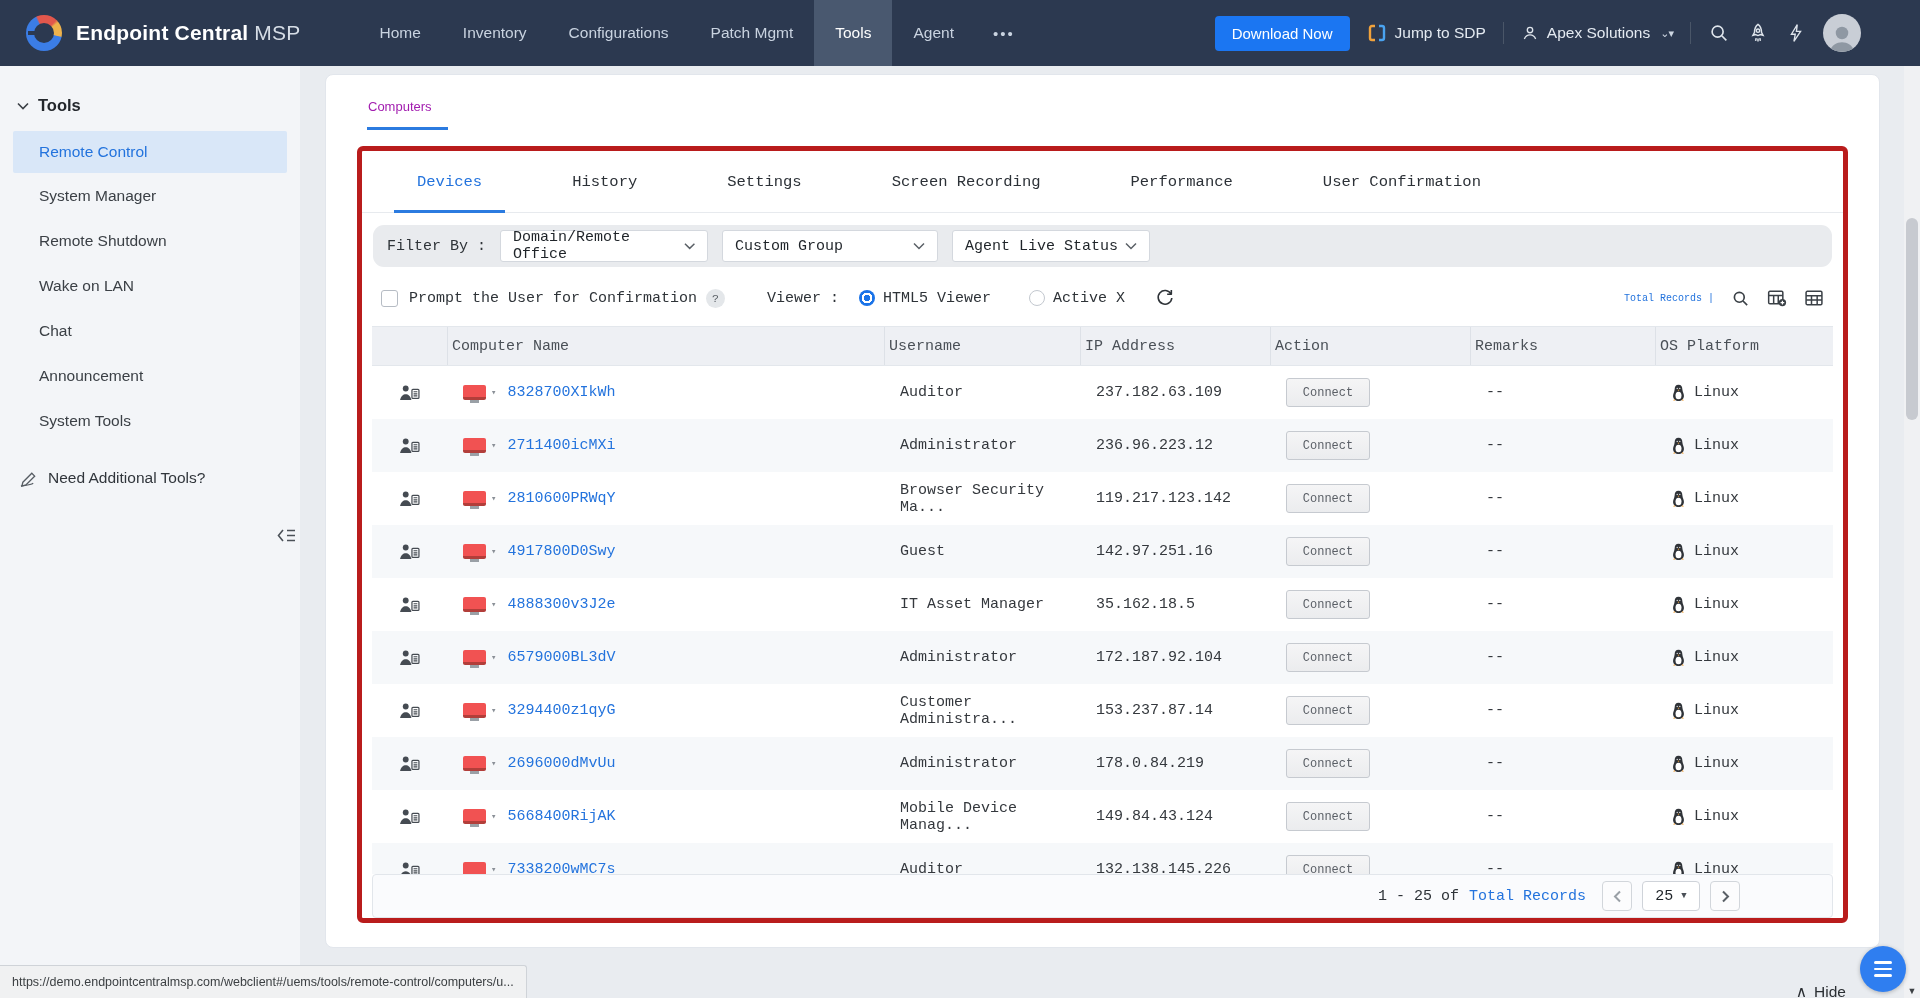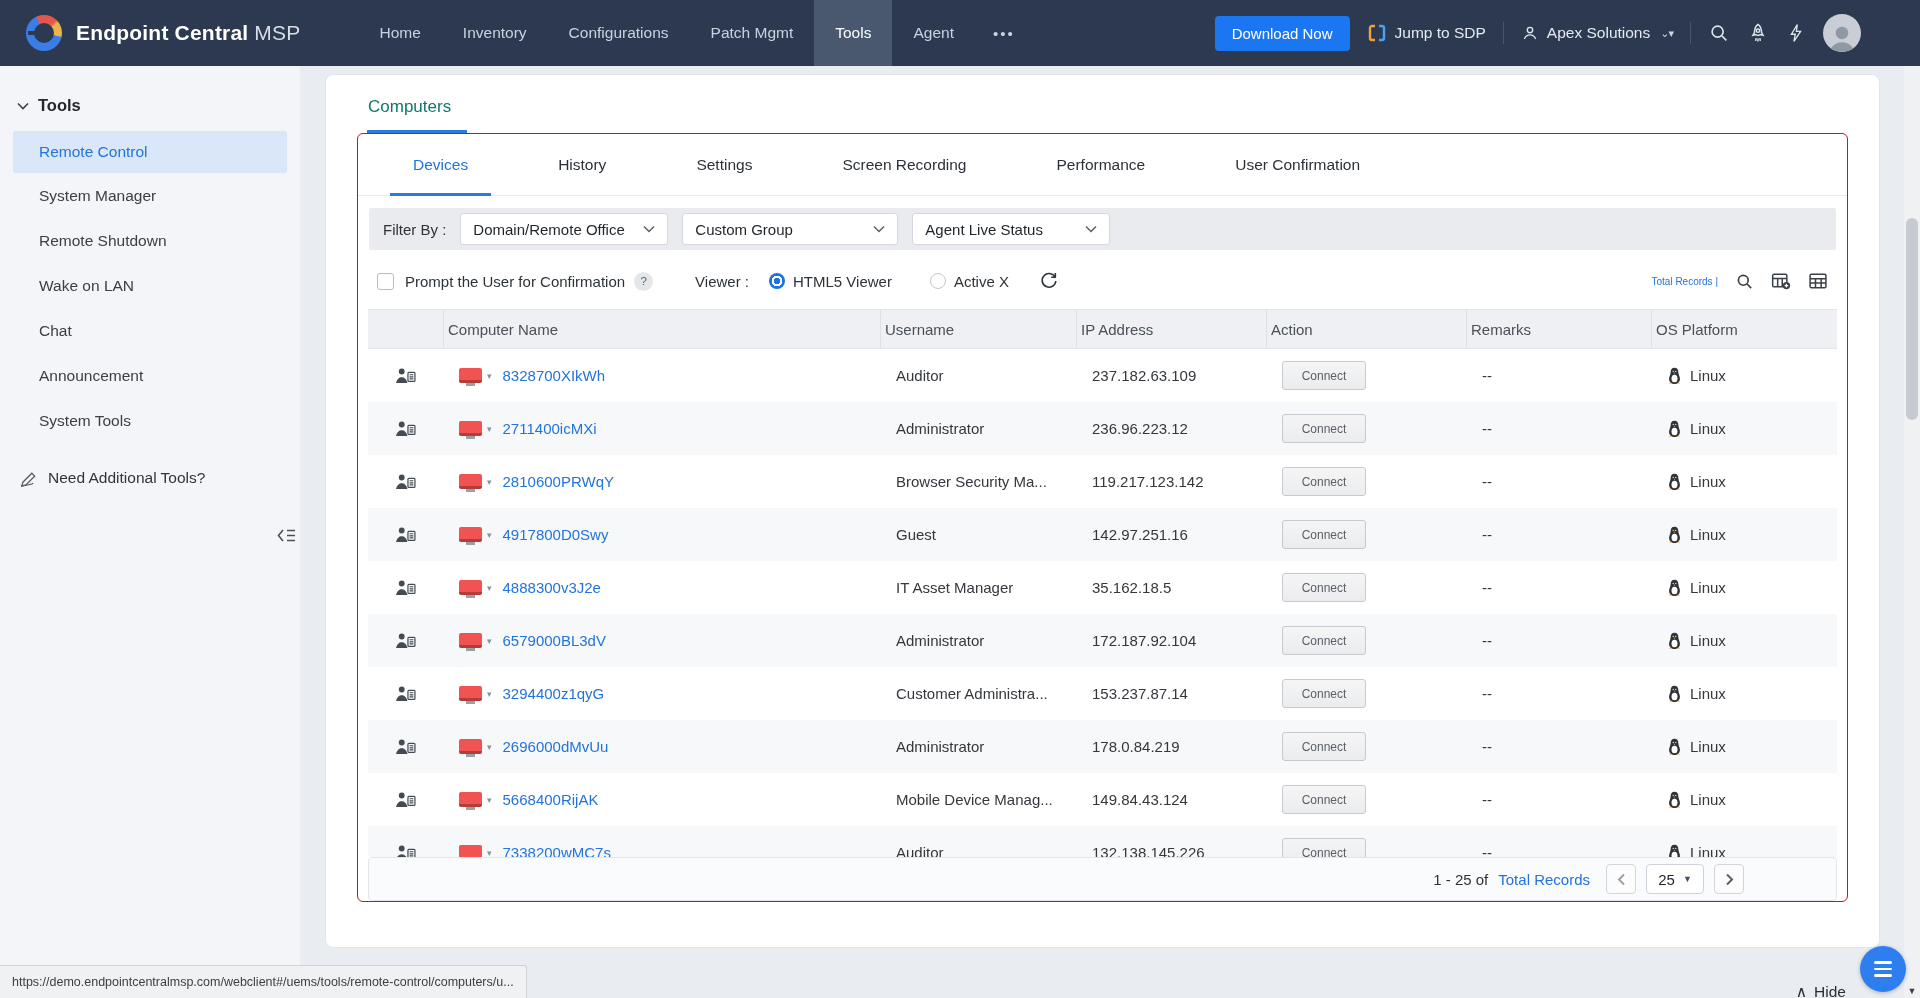--- a/index.html
+++ b/index.html
@@ -36,29 +36,29 @@
   .side-items { margin-top:16px; }
   .side-item { height:45px; display:flex; align-items:center; padding-left:39px; font-size:15.5px; color:#3b4046; cursor:pointer; }
   .side-item.selected { background:#d9e7f8; color:#2373dd; margin:0 13px 0 13px; padding-left:26px; border-radius:2px; height:42px; }
   .side-foot { display:flex; align-items:center; gap:10px; margin-top:26px; padding-left:19px; font-size:15.5px; color:#30353b; cursor:pointer; }
   .collapse-handle { position:absolute; right:4px; top:462px; cursor:pointer; }
 
   
   .content { flex:1; padding:8px 40px 0 25px; position:relative; }
   .outer-card { background:#fff; border:1px solid #e2e6ec; border-radius:8px; height:874px; }
   .computers-row { padding:22px 0 0 41px; }
-  .top-tab { display:inline-block; font-size:17px; color:#0f766e; padding:0 16px 13px 1px; border-bottom:3px solid #2b7be0; cursor:pointer; }
-  .inner-card { margin:0 31px; border:1px solid #b91c1c; border-radius:6px; background:#fff; }
+  .top-tab { display:inline-block; font-size:13px; color:#a21caf; padding:0 16px 13px 1px; border-bottom:3px solid #2b7be0; cursor:pointer; }
+  .inner-card { margin:16px 31px; border:5px solid #b91c1c; border-radius:6px; background:#fff;font-family:Liberation Mono, monospace; }
 
   .tabs-row { display:flex; align-items:stretch; height:62px; border-bottom:1px solid #e7eaee; padding:0 10px; }
   .tab { display:flex; align-items:center; padding:0 45px; font-size:15.5px; color:#2c3137; cursor:pointer; position:relative; }
   .tab.active { color:#2373dd; }
   .tab.active::after { content:""; position:absolute; left:22px; right:22px; bottom:-1px; height:3px; background:#2b7be0; }
 
-  .filter-band { margin:12px 11px 0; background:#e9ebee; border-radius:2px; height:42px; display:flex; align-items:center; padding:0 14px; gap:14px; }
+  .filter-band { margin:12px 11px 0; background:#e9ebee; border-radius:11px; height:42px; display:flex; align-items:center; padding:0 14px; gap:14px; }
   .filter-label { font-size:15px; color:#2e3338; }
   .f-select { background:#fff; border:1px solid #d4d8de; border-radius:3px; height:32px; display:flex; align-items:center; justify-content:space-between; padding:0 12px; font-size:15px; color:#1f2429; cursor:pointer; }
   .f-select:nth-of-type(1){ width:208px; } 
 
   .options-row { margin:11px 11px 0; height:40px; display:flex; align-items:center; padding:0 8px; }
   .checkbox { width:17px; height:17px; border:1px solid #b6bcc4; border-radius:3px; background:#fff; cursor:pointer; flex:0 0 17px; }
   .opt-label { margin-left:11px; font-size:15px; color:#2e3338; }
   .help-badge { width:19px; height:19px; border-radius:50%; background:#e4e7ea; color:#5a6066; font-size:11.5px; display:flex; align-items:center; justify-content:center; margin-left:9px; cursor:pointer; }
   .viewer-label { margin-left:42px; font-size:15px; color:#2e3338; }
   .radio-grp { display:flex; align-items:center; gap:8px; margin-left:16px; cursor:pointer; }

